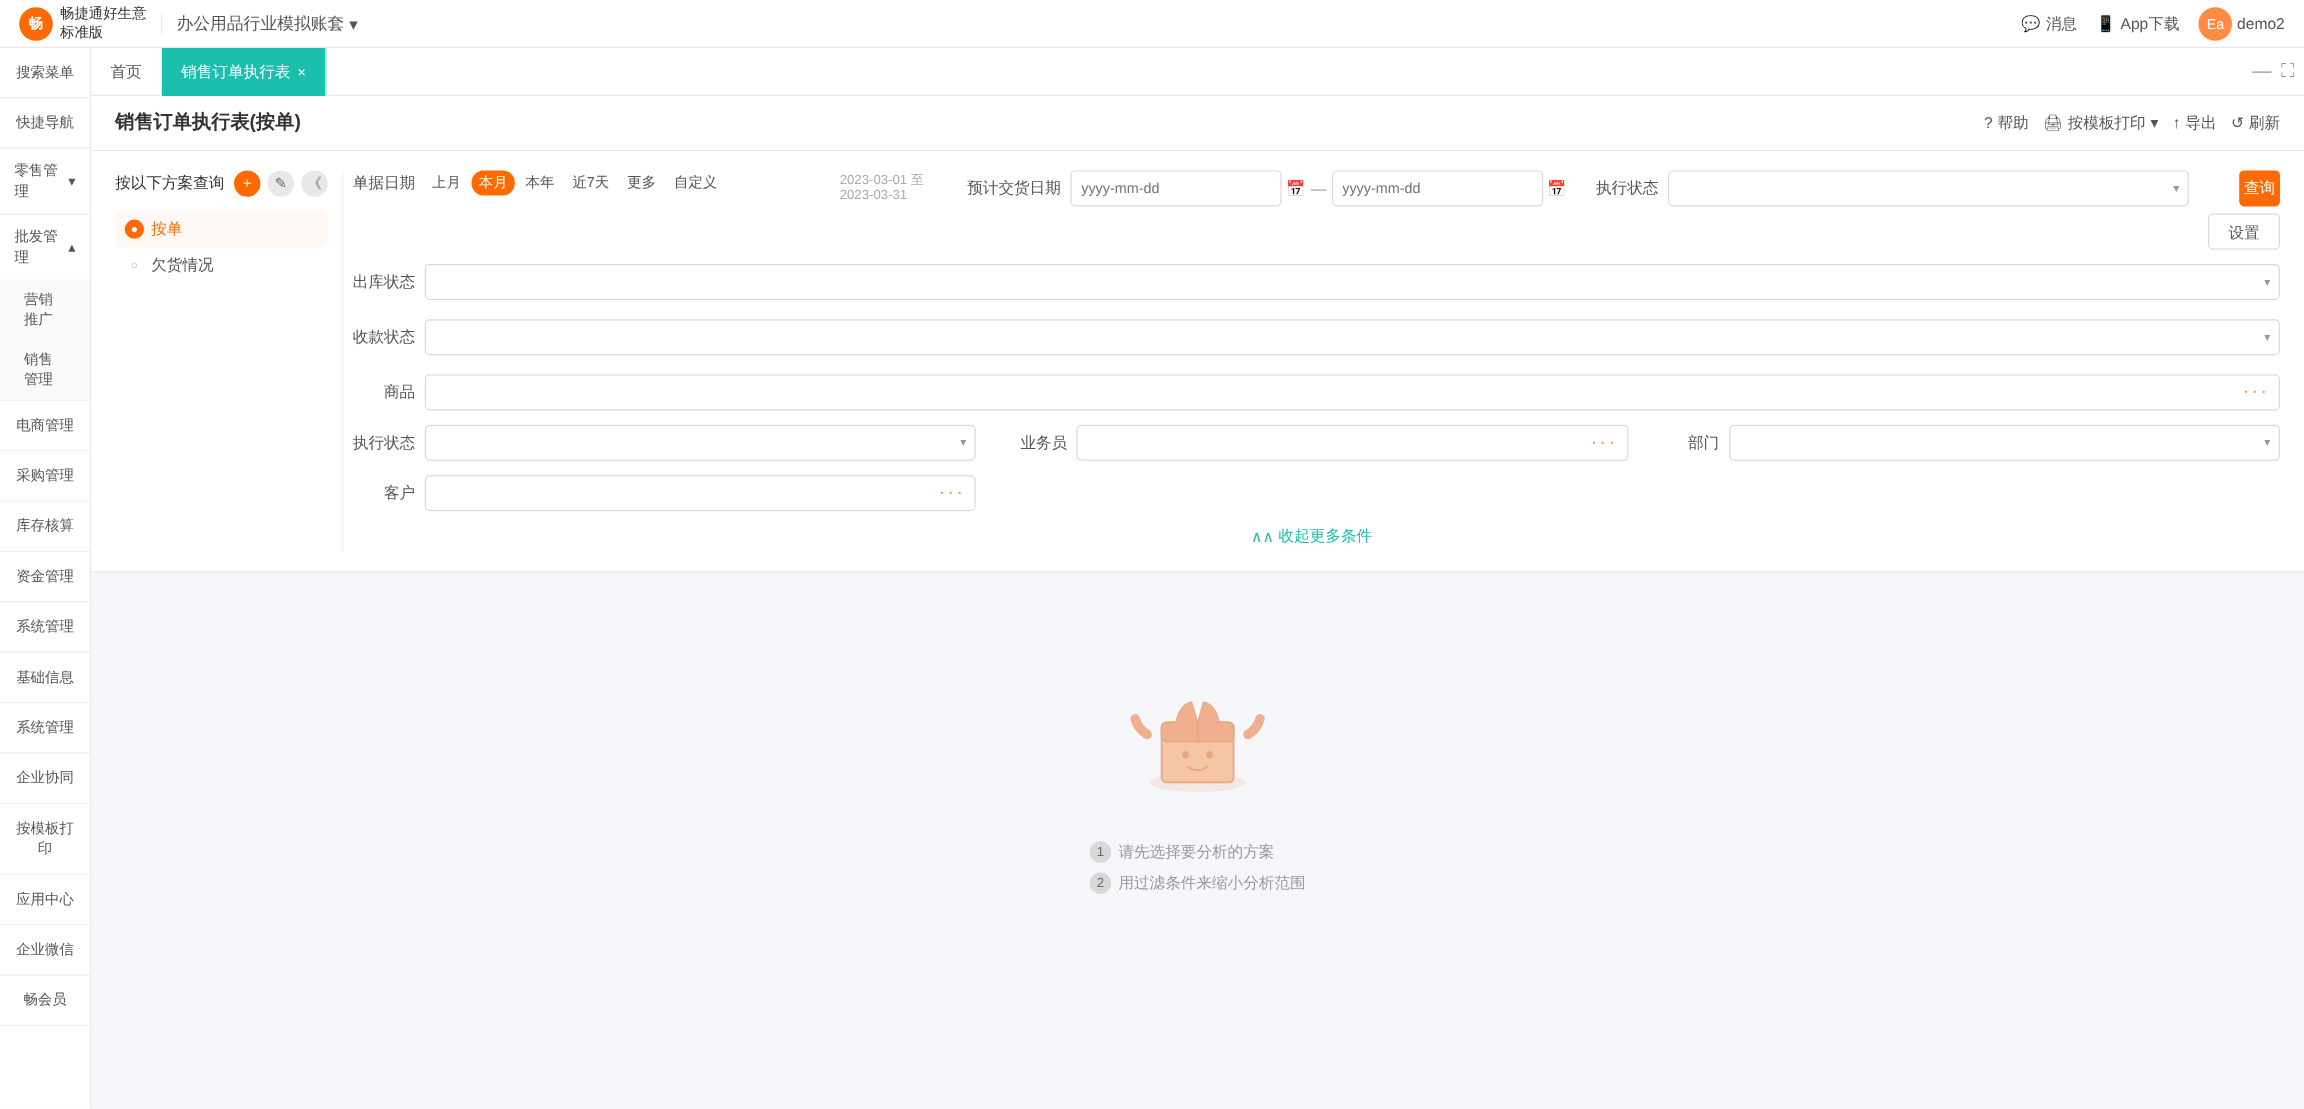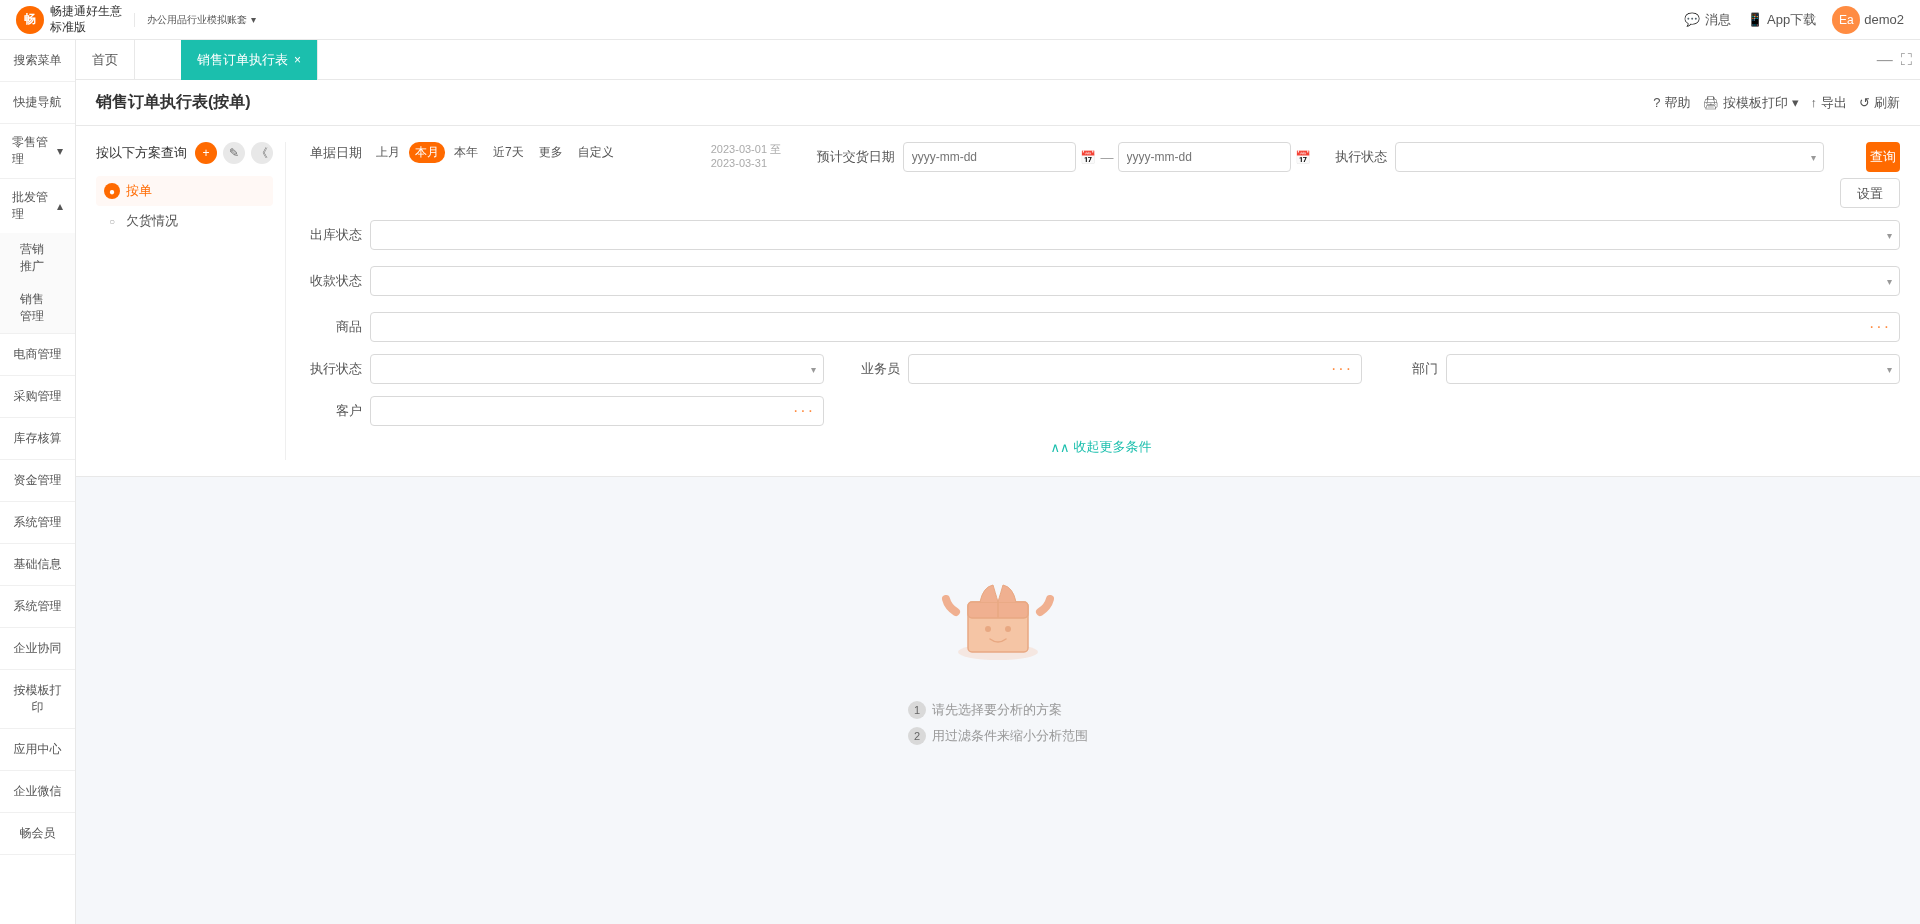--- a/index.html
+++ b/index.html
@@ -13,41 +13,41 @@
       align-items: center;
       justify-content: space-between;
       padding: 0 16px;
       border-bottom: 1px solid #e8e8e8;
       flex-shrink: 0;
     }
     .topbar-left { display: flex; align-items: center; gap: 8px; }
     .logo-area { display: flex; align-items: center; gap: 6px; }
     .logo-icon { width: 28px; height: 28px; background: #ff6a00; border-radius: 50%; display: flex; align-items: center; justify-content: center; color: white; font-size: 12px; font-weight: bold; }
     .logo-text { font-size: 12px; color: #333; line-height: 1.3; }
-    .app-selector { display: flex; align-items: center; gap: 4px; color: #555; font-size: 10px; cursor: pointer; border-left: 1px solid #e8e8e8; padding-left: 12px; margin-left: 4px; }
+    .app-selector { display: flex; align-items: center; gap: 4px; color: #555; font-size: 14px; cursor: pointer; border-left: 1px solid #e8e8e8; padding-left: 12px; margin-left: 4px; }
     .topbar-right { display: flex; align-items: center; gap: 16px; color: #555; font-size: 13px; }
     .topbar-right-item { display: flex; align-items: center; gap: 4px; cursor: pointer; }
     .avatar { width: 28px; height: 28px; border-radius: 50%; background: #ff8c42; display: flex; align-items: center; justify-content: center; color: white; font-size: 12px; }
 
     
     .main-layout { display: flex; flex: 1; overflow: hidden; }
 
     
     .sidebar { width: 76px; background: #fff; border-right: 1px solid #e8e8e8; display: flex; flex-direction: column; overflow-y: auto; flex-shrink: 0; }
     .sidebar-item { padding: 12px 8px; text-align: center; cursor: pointer; color: #555; font-size: 12px; border-bottom: 1px solid #f0f0f0; }
     .sidebar-group { border-bottom: 1px solid #f0f0f0; }
     .sidebar-group-header { padding: 10px 12px; cursor: pointer; color: #555; font-size: 12px; display: flex; align-items: center; justify-content: space-between; }
     .sidebar-sub { background: #fafafa; }
     .sidebar-sub-item { padding: 8px 20px; cursor: pointer; color: #555; font-size: 12px; }
 
     
     .content-area { flex: 1; display: flex; flex-direction: column; overflow: hidden; }
 
     
-    .tabbar { height: 40px; background: #fff; border-bottom: 1px solid #e8e8e8; display: flex; align-items: center; flex-shrink: 0; gap: 46px; }
+    .tabbar { height: 40px; background: #fff; border-bottom: 1px solid #e8e8e8; display: flex; align-items: center; flex-shrink: 0; }
     .tab { height: 40px; padding: 0 16px; display: flex; align-items: center; gap: 6px; cursor: pointer; font-size: 13px; color: #555; border-right: 1px solid #e8e8e8; }
     .tab.active { color: #fff; background: #1bbfad; }
     .tab-close { font-size: 12px; color: inherit; cursor: pointer; }
     .tab-home { color: #555; border-right: 1px solid #e8e8e8; }
     .tabbar-actions { margin-left: auto; display: flex; align-items: center; padding-right: 8px; gap: 8px; }
     .tabbar-action-btn { cursor: pointer; color: #999; font-size: 16px; }
 
     
     .page-content { flex: 1; overflow-y: auto; background: #f5f7fa; padding: 0; }
 
@@ -99,21 +99,21 @@
     
     .select-wrapper { flex: 1; position: relative; }
     .select-wrapper select { width: 100%; height: 30px; border: 1px solid #d9d9d9; border-radius: 4px; padding: 0 8px; font-size: 13px; color: #333; background: white; appearance: none; cursor: pointer; outline: none; }
     .select-arrow { position: absolute; right: 8px; top: 50%; transform: translateY(-50%); color: #999; pointer-events: none; font-size: 10px; }
 
     .dots-btn { color: #ff8c42; cursor: pointer; font-size: 16px; letter-spacing: 2px; }
 
     .single-select { flex: 1; height: 30px; border: 1px solid #d9d9d9; border-radius: 4px; padding: 0 28px 0 8px; font-size: 13px; color: #999; background: white; appearance: none; cursor: pointer; outline: none; width: 100%; }
 
     
-    .filter-main { display: flex; gap: 16px; }
+    .filter-main { display: flex; }
     .filter-left { width: 190px; border-right: 1px solid #efefef; padding-right: 12px; flex-shrink: 0; }
     .filter-right { flex: 1; }
   </style>
 </head>
 <body>
 
 <div class="topbar">
   <div class="topbar-left">
     <div class="logo-area">
       <div class="logo-icon">畅</div>

